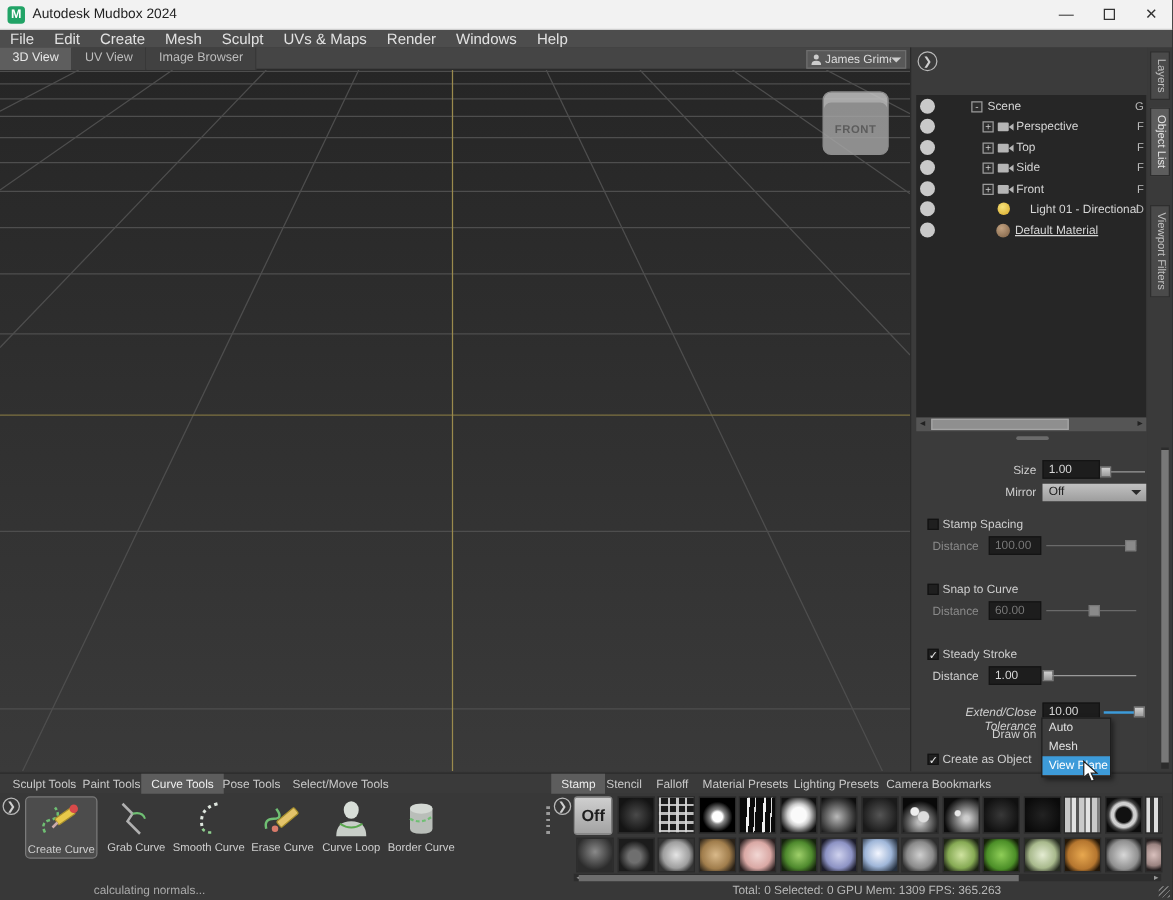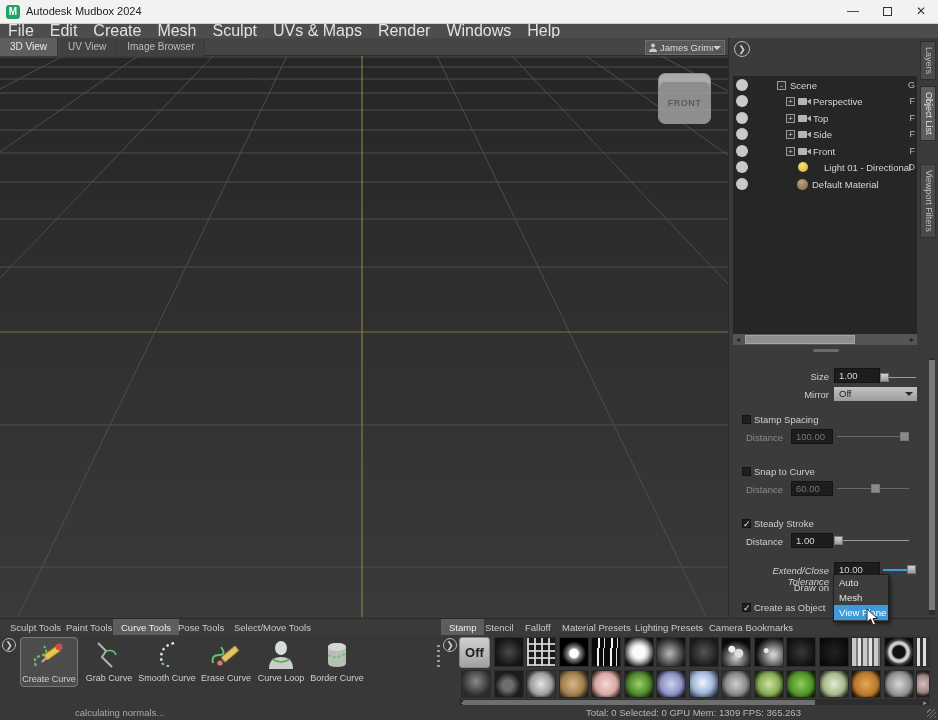--- a/index.html
+++ b/index.html
@@ -11,21 +11,21 @@
   
   .titlebar { left:0; top:0; width:938px; height:24px; background:#f2f2f2; border-bottom:1px solid #d0d0d0; }
   .appicon { left:6px; top:5px; width:14px; height:14px; background:#21a366; border-radius:3px;
     color:#fff; font-size:10px; font-weight:bold; text-align:center; line-height:14px; }
   .apptitle { left:26px; top:5px; font-size:11px; color:#222; }
   .winbtn { top:0; width:34px; height:23px; color:#333; font-size:12px; text-align:center; line-height:23px; cursor:default; }
   .maxglyph { display:inline-block; width:9px; height:9px; border:1px solid #333; vertical-align:middle; }
 
   
   .menubar { left:0; top:24px; width:938px; height:14px; background:#4d4d4d; display:flex; align-items:center; }
-  .menubar span { color:#e2e2e2; font-size:16px; padding:0 8px; }
+  .menubar span { color:#e2e2e2; font-size:12px; padding:0 8px; }
 
   
   .tabbar { left:0; top:38px; width:728px; height:18px; background:#454545; border-bottom:1px solid #2b2b2b; display:flex; }
   .vtab { height:18px; padding:0 10px; font-size:10px; color:#bdbdbd; line-height:18px; border-right:1px solid #383838; background:#414141; }
   .vtab.active { background:#5e5e5e; color:#e8e8e8; }
   .userchip { left:645px; top:40px; width:80px; height:15px; background:#585858; border:1px solid #6e6e6e;
     display:flex; align-items:center; font-size:9.5px; color:#ddd; padding:0 3px; }
   .userchip .nm { flex:1; margin-left:3px; white-space:nowrap; overflow:hidden; }
   .caret { width:0; height:0; border-left:4px solid transparent; border-right:4px solid transparent; border-top:4px solid #ccc; }
 
@@ -242,21 +242,21 @@
       <div class="olrow" style="top:83px;">
         <span class="viscircle"></span>
         <span class="bulb" style="margin-left:50px;"></span>
         <span style="margin-left:16px;">Light 01 - Directional</span>
         <span class="badge">D</span>
       </div>
 
       <div class="olrow" style="top:100px;">
         <span class="viscircle"></span>
         <span class="matball" style="margin-left:49px;"></span>
-        <span style="margin-left:4px;">Default Material</span>
+        <span style="margin-left:4px;text-decoration:underline;">Default Material</span>
       </div>
     </div>
     <div class="abs hscroll">
       <span class="sarrow">◄</span>
       <span class="hthumb" style="width:110px;margin-left:2px;"></span>
       <span class="sarrow" style="margin-left:auto;">►</span>
     </div>
     <div class="abs divdash"></div>
 
     <div class="plabel" style="left:40px;top:333px;width:60px;">Size</div>

